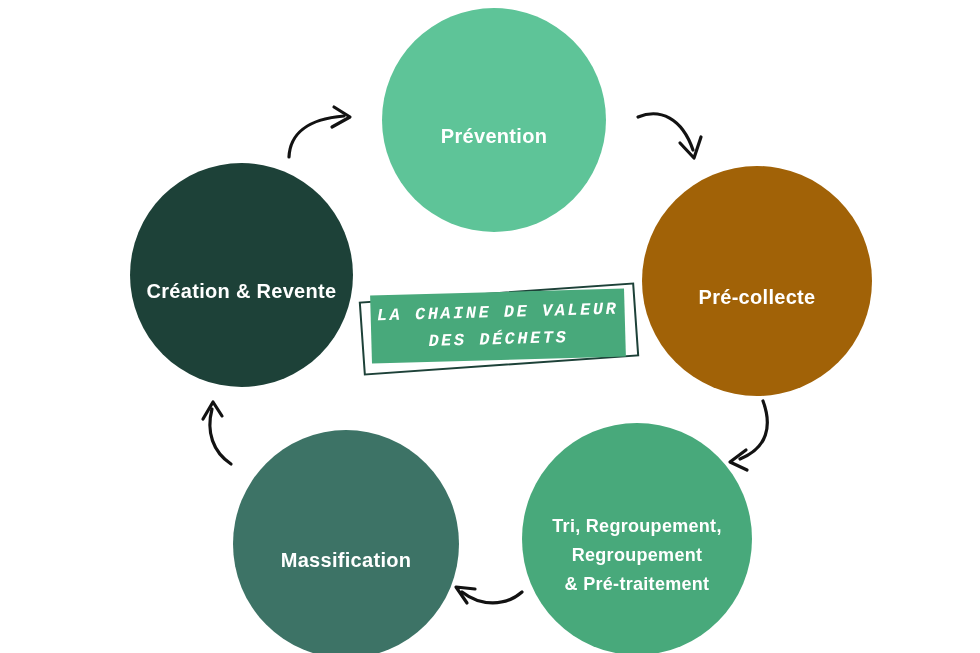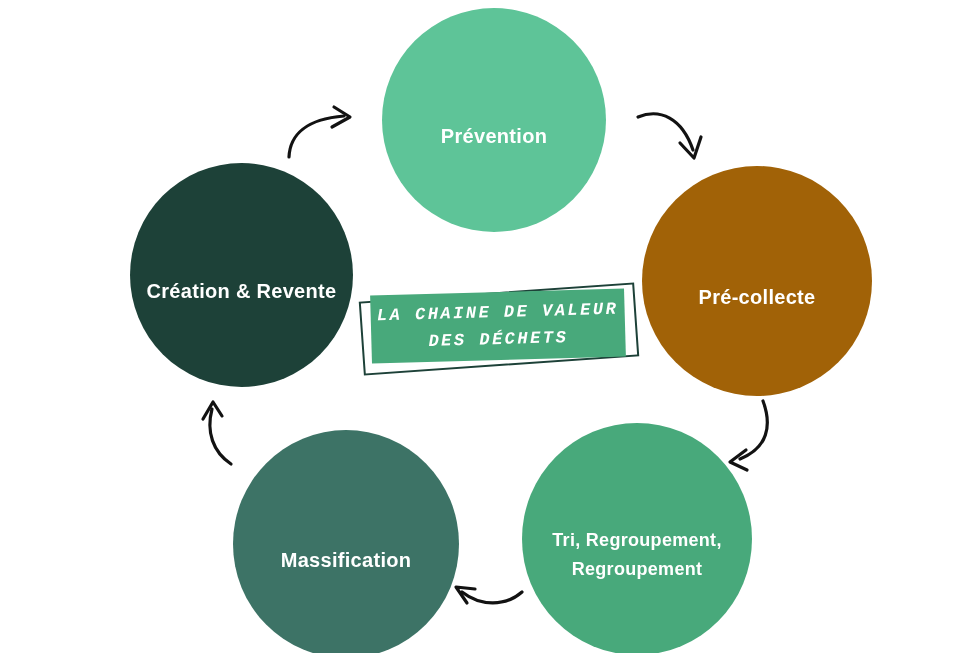--- a/index.html
+++ b/index.html
@@ -98,20 +98,21 @@
   <div class="circle c-precollecte" style="background-color: #a16207;">
     <div class="label">
       <span>Pré-collecte</span>
     </div>
   </div>
 
   <div class="circle c-tri" style="background-color: rgb(72, 169, 123);">
     <div class="label">
       <span>Tri, Regroupement,</span>
       <span>Regroupement</span>
+      <span>&amp; Pré-traitement</span>
     </div>
   </div>
 
   <div class="circle c-valorisation" style="background-color: rgb(61, 115, 102);">
     <div class="label">
       <span>Massification</span>
     </div>
   </div>
 
   <div class="circle c-creation" style="background-color: rgb(29, 65, 56); text-align: center;">

